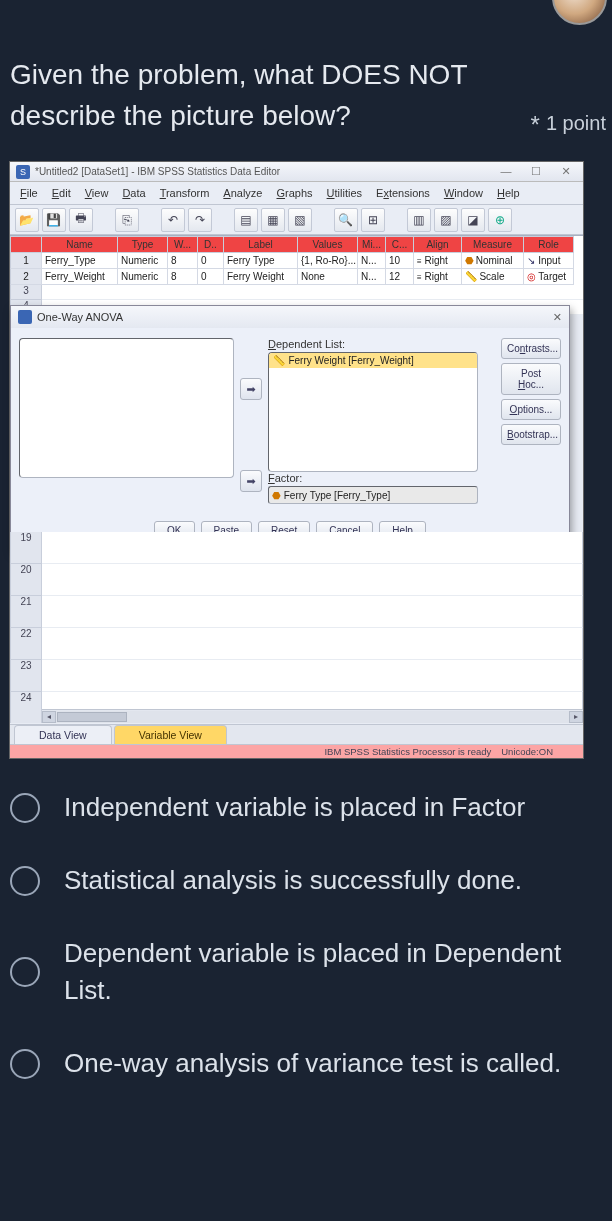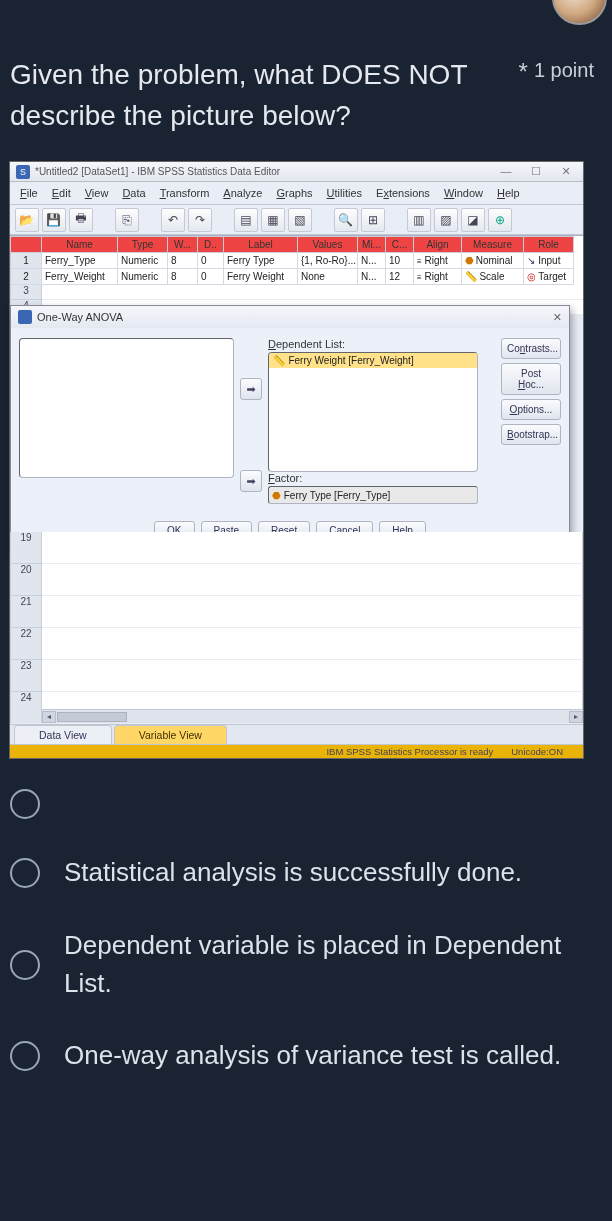--- a/index.html
+++ b/index.html
@@ -1,19 +1,19 @@
 <!DOCTYPE html>
 <html><head>
 <meta charset="utf-8">
 <style>
   *{box-sizing:border-box;margin:0;padding:0;font-family:Arial,Helvetica,sans-serif}
   body{background:#1a2332;color:#dce2ea;width:612px;height:1221px;overflow:hidden;position:relative}
   .top-bar{height:45px;display:flex;justify-content:flex-end;align-items:flex-start;padding:0 10px}
   .avatar{width:55px;height:55px;border-radius:50%;background:radial-gradient(circle at 40% 40%,#f0e0d0 0%,#d0a880 50%,#704830 100%);margin-top:-30px;margin-right:-5px;border:2px solid #999}
-  .question-row{display:flex;padding:10px 18px 25px 10px;gap:8px;align-items:flex-start}
+  .question-row{display:flex;padding:10px 6px 25px 10px;gap:8px;align-items:flex-end}
   .question-text{font-size:28px;color:#e5e9ef;line-height:1.45;flex:1}
   .points{color:#c8d0da;font-size:20px;white-space:nowrap}
   .points .ast{font-size:24px;margin-right:6px;position:relative;top:3px}
   
   .spss{margin:0 9px;border:1px solid #666;background:#e8ecf4;font-family:Tahoma,Arial,sans-serif;font-size:11px;color:#222;position:relative;width:575px;height:598px}
   .titlebar{background:linear-gradient(#f5f7fb,#e2e6ef);height:20px;display:flex;align-items:center;padding:0 6px;border-bottom:1px solid #bbb;position:relative}
   .titlebar .ico{width:14px;height:14px;background:#3a66b4;border-radius:2px;margin-right:5px;display:flex;align-items:center;justify-content:center;color:#fff;font-size:9px}
   .titlebar .t{color:#555;font-size:10px;flex:1}
   .winbtns{display:flex;gap:8px;font-size:11px;color:#777}
   .winbtns span{width:22px;text-align:center}
@@ -60,21 +60,21 @@
   .bottom-rows .er{height:32px;display:flex}
   .bottom-rows .rn{width:32px;background:#e1e5ee;border:1px solid #c8cedb;border-top:none;text-align:center;font-size:10px;color:#445}
   .bottom-rows .rest{flex:1;border-bottom:1px solid #e8ecf2;border-right:1px solid #c8cedb}
   .scrollh{position:absolute;left:32px;right:0;height:14px;bottom:0;background:#e3e7ef;border-top:1px solid #c0c6d2;display:flex;align-items:center}
   .scrollh .arrow{width:14px;height:12px;background:#cfd5e1;border:1px solid #b5bcc9;display:flex;align-items:center;justify-content:center;font-size:8px;color:#556}
   .scrollh .track{flex:1;height:12px;background:#dfe3eb;position:relative}
   .scrollh .thumb{width:70px;height:10px;background:#c4cad6;border:1px solid #acb3c0;margin:1px}
   .viewtabs{position:absolute;left:0;bottom:14px;height:20px;display:flex;align-items:end;background:#e3e7ef;width:100%;border-top:1px solid #c0c6d2;padding-left:4px}
   .vtab{padding:3px 24px;font-size:10.5px;border:1px solid #c0c6d2;border-bottom:none;border-top-left-radius:4px;border-top-right-radius:4px;margin-right:2px;background:#eceff6;color:#335}
   .vtab.active{background:#ffd766;color:#443300;font-weight:normal}
-  .statusbar{position:absolute;left:0;right:0;bottom:0;height:14px;background:#eab308;border-top:1px solid #c0c6d2;display:flex;align-items:center;justify-content:flex-end;gap:18px;padding:0 20px;font-size:9.5px;color:#445}
+  .statusbar{position:absolute;left:0;right:0;bottom:0;height:14px;background:#fca5a5;border-top:1px solid #c0c6d2;display:flex;align-items:center;justify-content:flex-end;gap:10px;padding:0 30px;font-size:9.5px;color:#445}
   
   .answers{padding:30px 18px 0 10px}
   .opt{display:flex;align-items:center;gap:24px;margin-bottom:35px}
   .radio{width:30px;height:30px;border-radius:50%;border:2.5px solid #9aa6b8;flex-shrink:0}
   .opt-text{font-size:26px;color:#dce2ea;line-height:1.45}
 </style>
 </head>
 <body>
 
 <div class="top-bar">
@@ -290,20 +290,21 @@
 
   <div class="statusbar">
     <span>IBM SPSS Statistics Processor is ready</span>
     <span>Unicode:ON</span>
   </div>
 </div>
 
 <div class="answers">
   <div class="opt">
     <div class="radio"></div>
+    <div class="opt-text">Independent variable is placed in Factor</div>
   </div>
   <div class="opt">
     <div class="radio"></div>
     <div class="opt-text">Statistical analysis is successfully done.</div>
   </div>
   <div class="opt">
     <div class="radio"></div>
     <div class="opt-text">Dependent variable is placed in Dependent List.</div>
   </div>
   <div class="opt">

